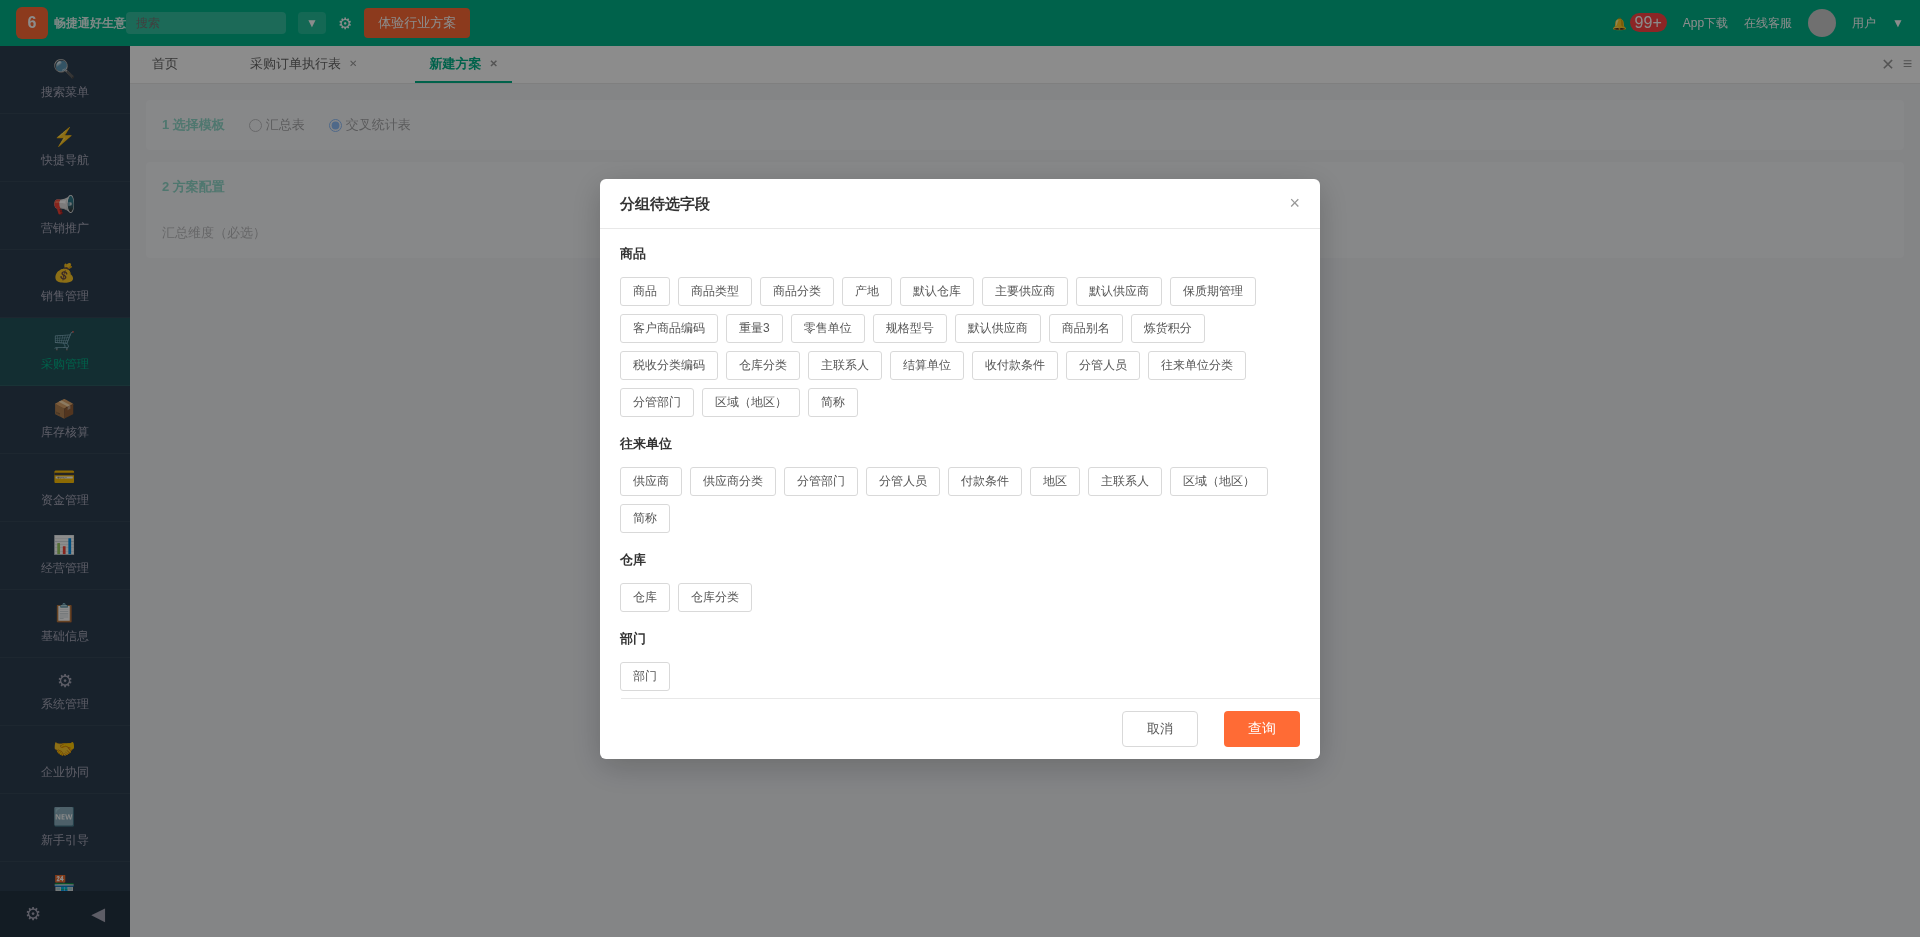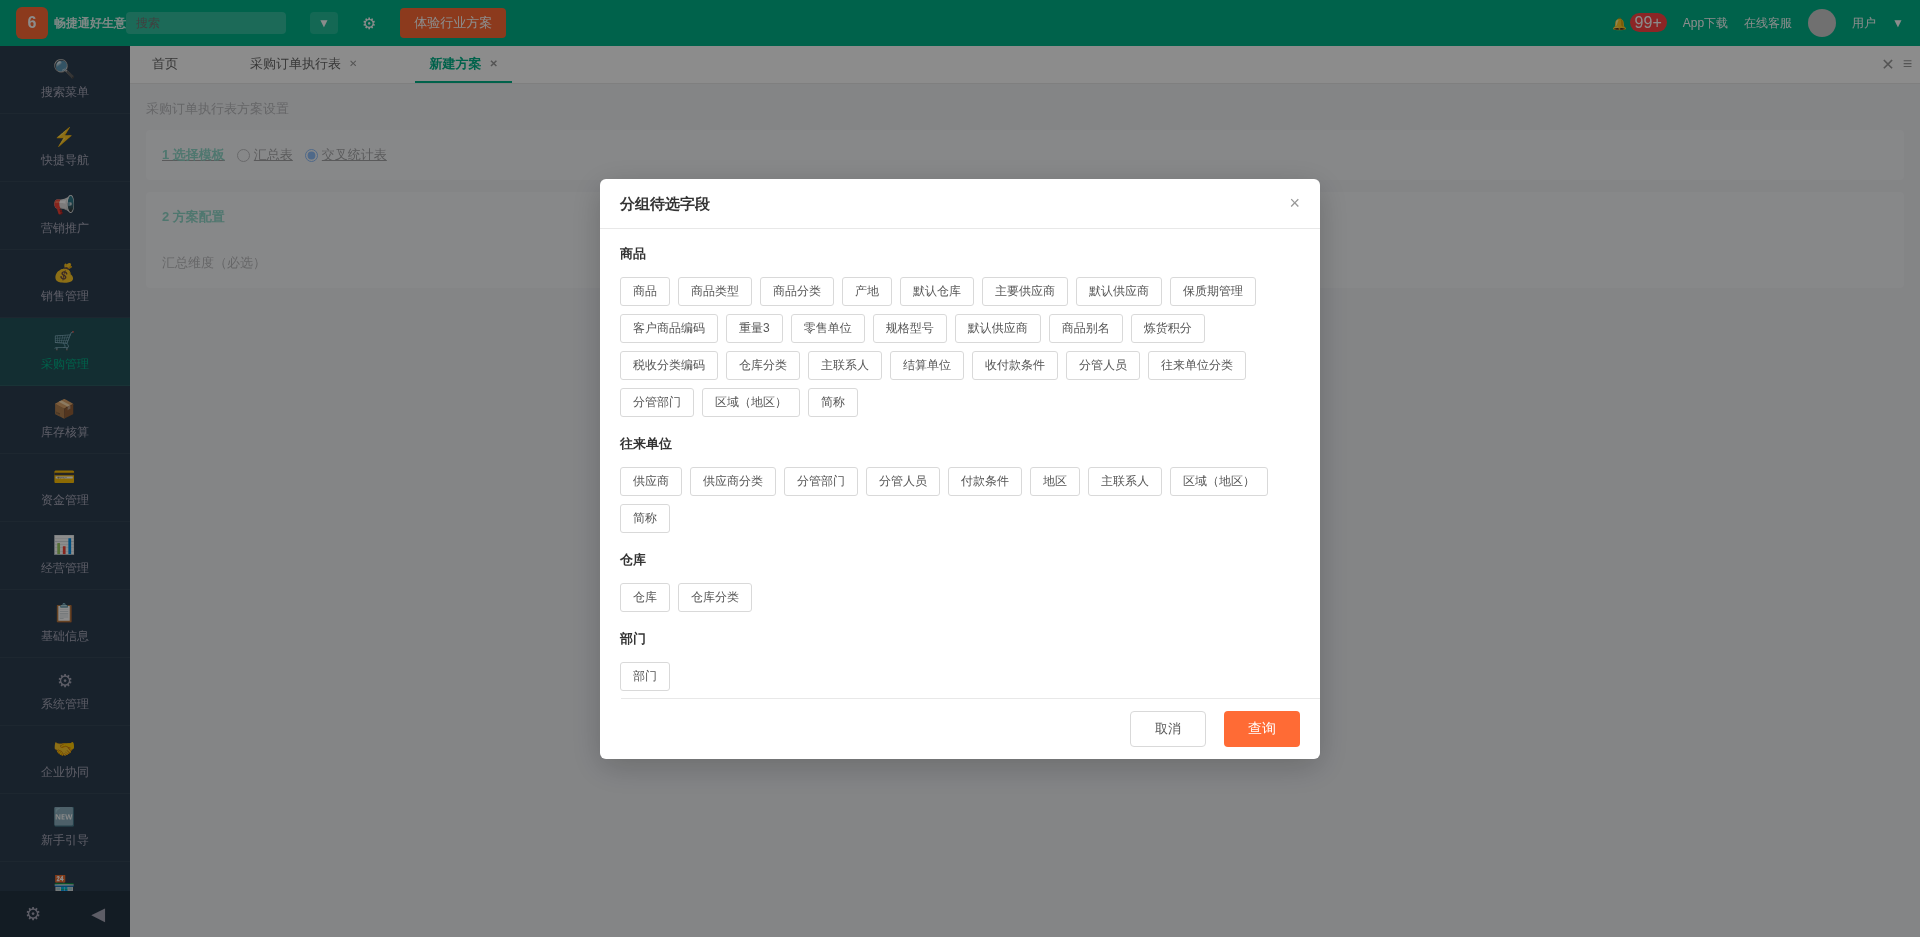--- a/index.html
+++ b/index.html
@@ -29,21 +29,21 @@
       width: 32px; height: 32px;
       background: #ff6b35;
       border-radius: 6px;
       display: flex; align-items: center; justify-content: center;
       color: white; font-size: 16px; font-weight: bold;
     }
     .top-nav-center {
       flex: 1;
       display: flex;
       align-items: center;
-      gap: 24px;
+      gap: 12px;
     }
     .nav-search-box {
       background: rgba(255,255,255,0.2);
       border: none;
       border-radius: 4px;
       padding: 4px 10px;
       color: white;
       width: 160px;
       font-size: 12px;
     }
@@ -225,21 +225,21 @@
     .modal-body {
       flex: 1;
       overflow-y: auto;
       padding: 16px 20px;
     }
     .modal-footer {
       padding: 12px 20px;
       border-top: 1px solid #e8e8e8;
       display: flex;
       justify-content: flex-end;
-      gap: 18px;
+      gap: 26px;
       flex-shrink: 0;
       margin-left: 21px;
     }
 
     
     .field-group {
       margin-bottom: 18px;
     }
     .field-group-title {
       font-size: 13px;
@@ -409,23 +409,22 @@
     <span>应用中心</span>
   </div>
   <div class="sidebar-item">
     
     
   </div>
 
 </div>
 
 <div class="main-content page-bg">
-  <div class="breadcrumb">采购订单执行表方案设置</div>
   <div class="config-section">
-    <div style="display:flex;align-items:flex-start;gap:12px;text-decoration:underline;">
+    <div style="display:flex;align-items:flex-start;gap:24px;">
       <span style="font-weight:600;color:#00b389;">1 选择模板</span>
       <label style="display:flex;align-items:center;gap:4px;">
         <input type="radio" name="template" style="">
         <span>汇总表</span>
       </label>
       <label style="display:flex;align-items:center;gap:4px;">
         <input type="radio" name="template" checked="" style="">
         <span>交叉统计表</span>
       </label>
     </div>

